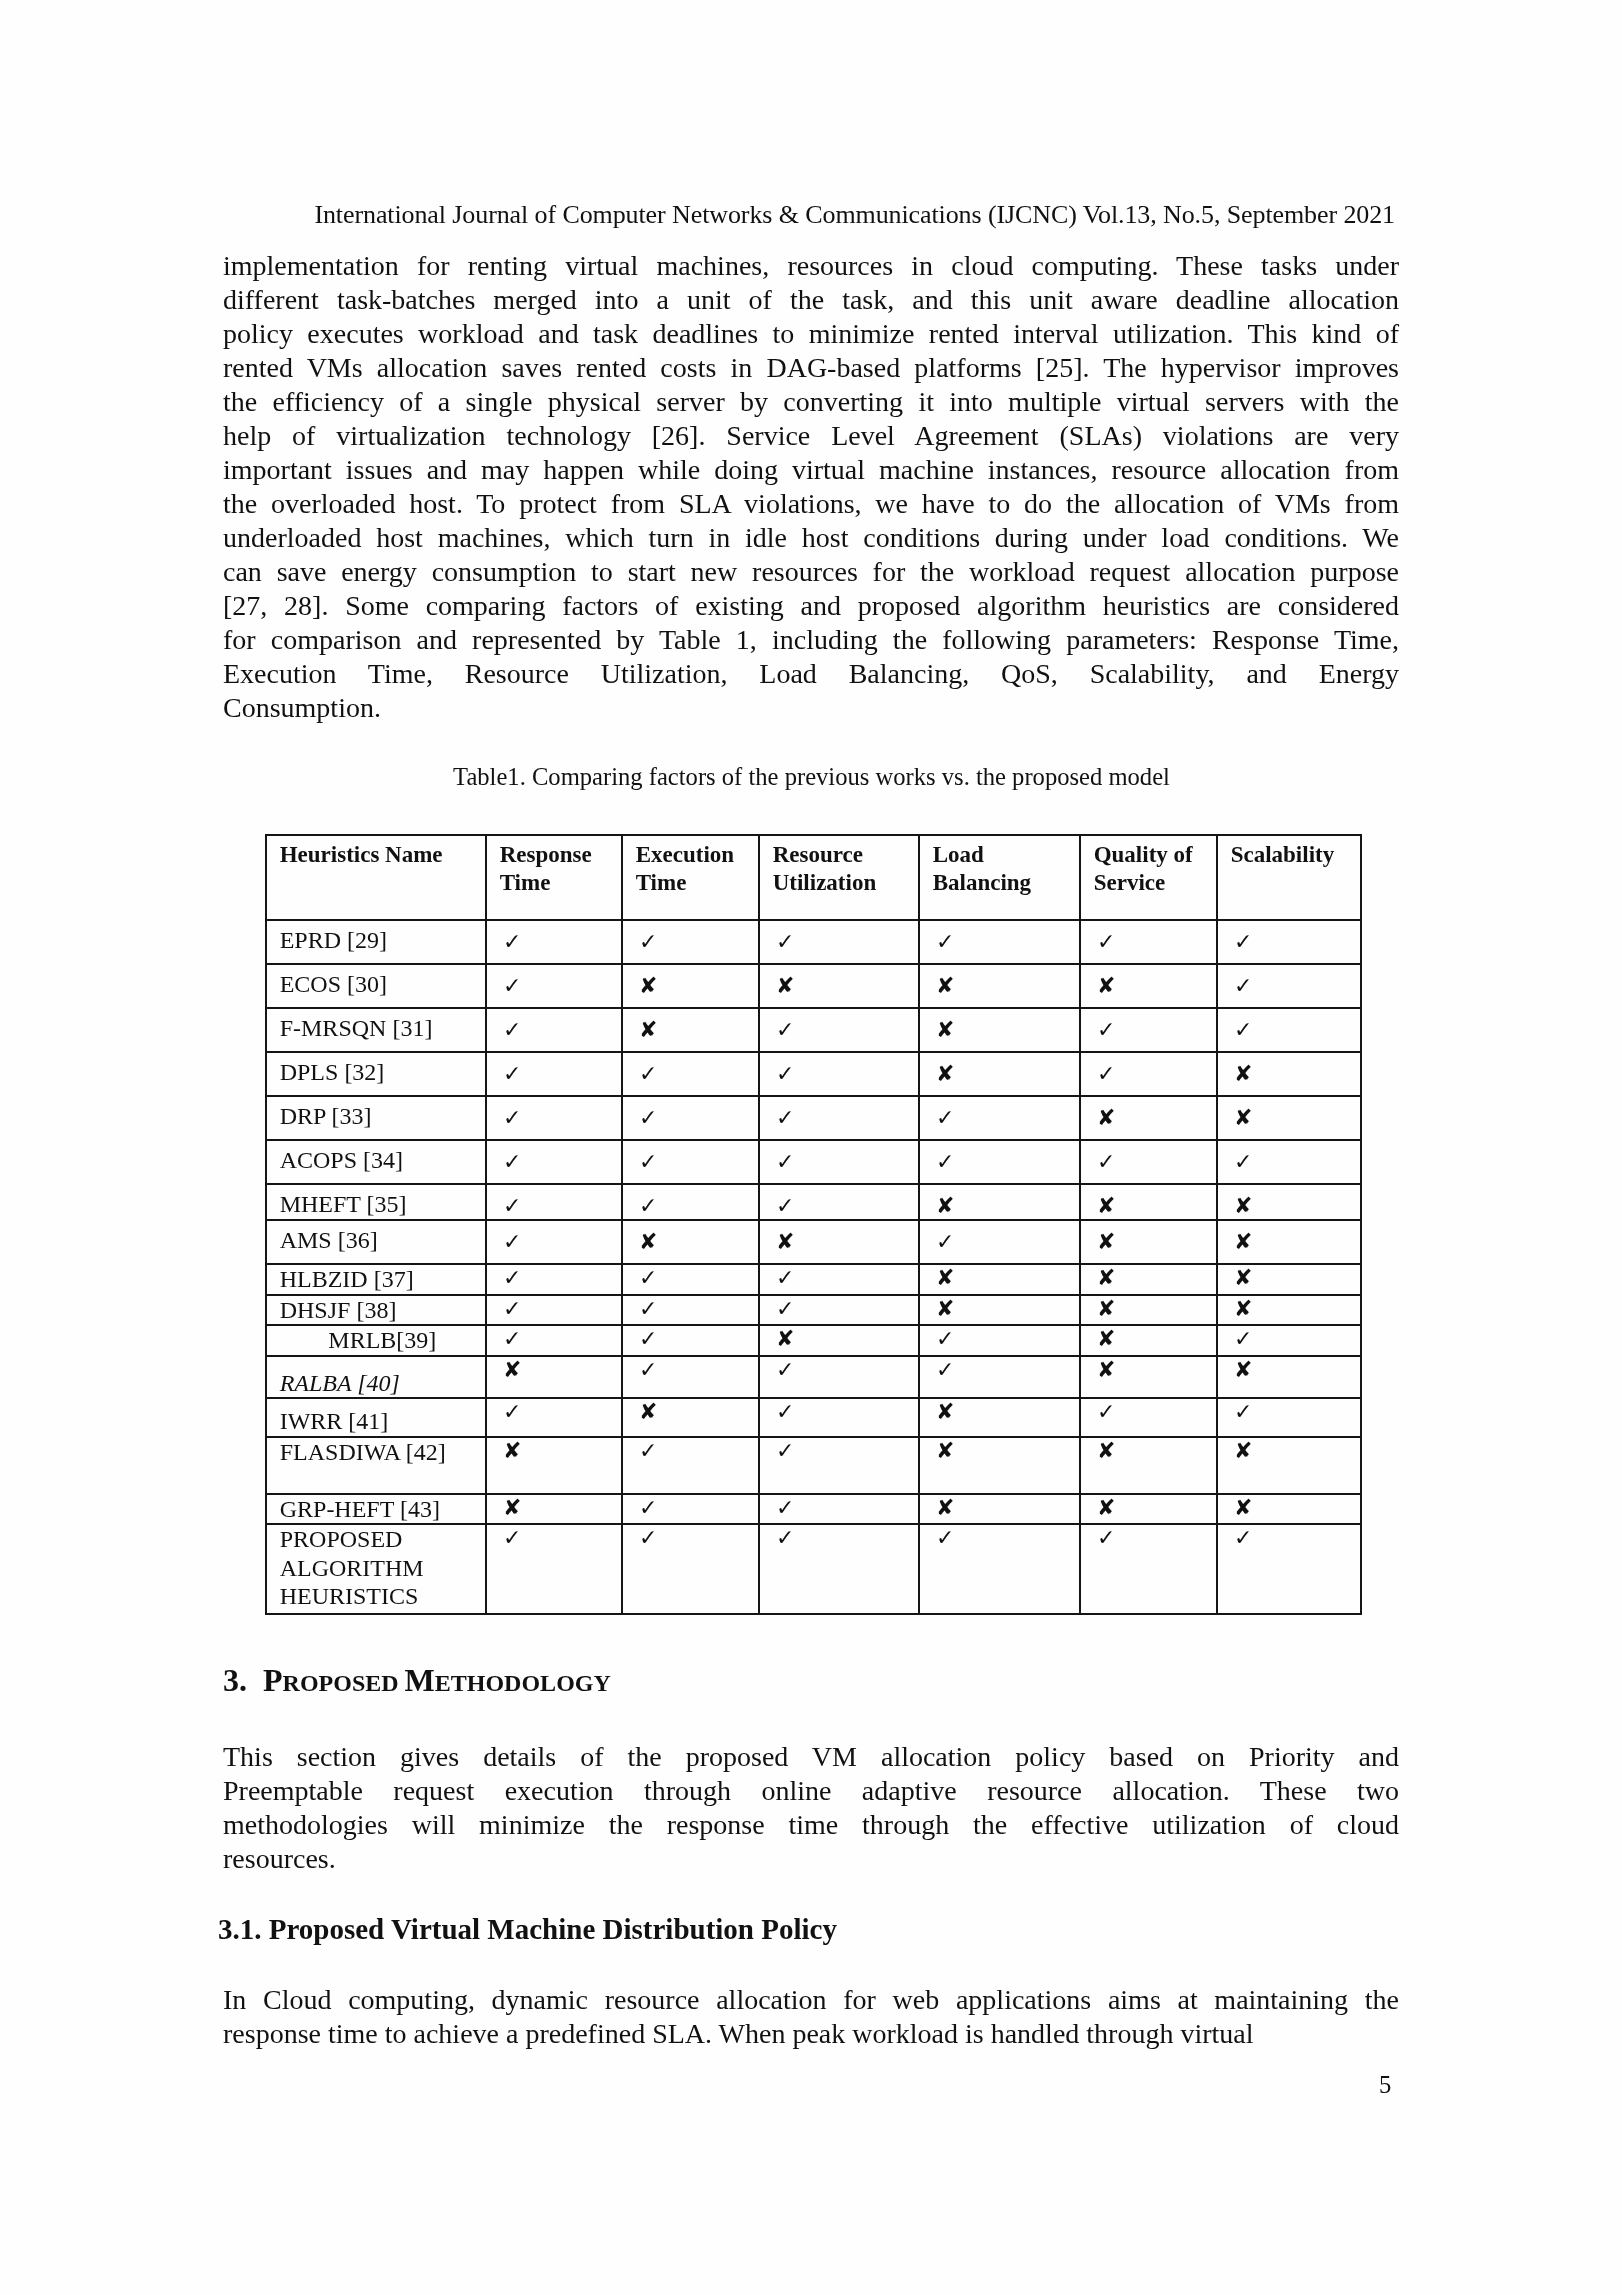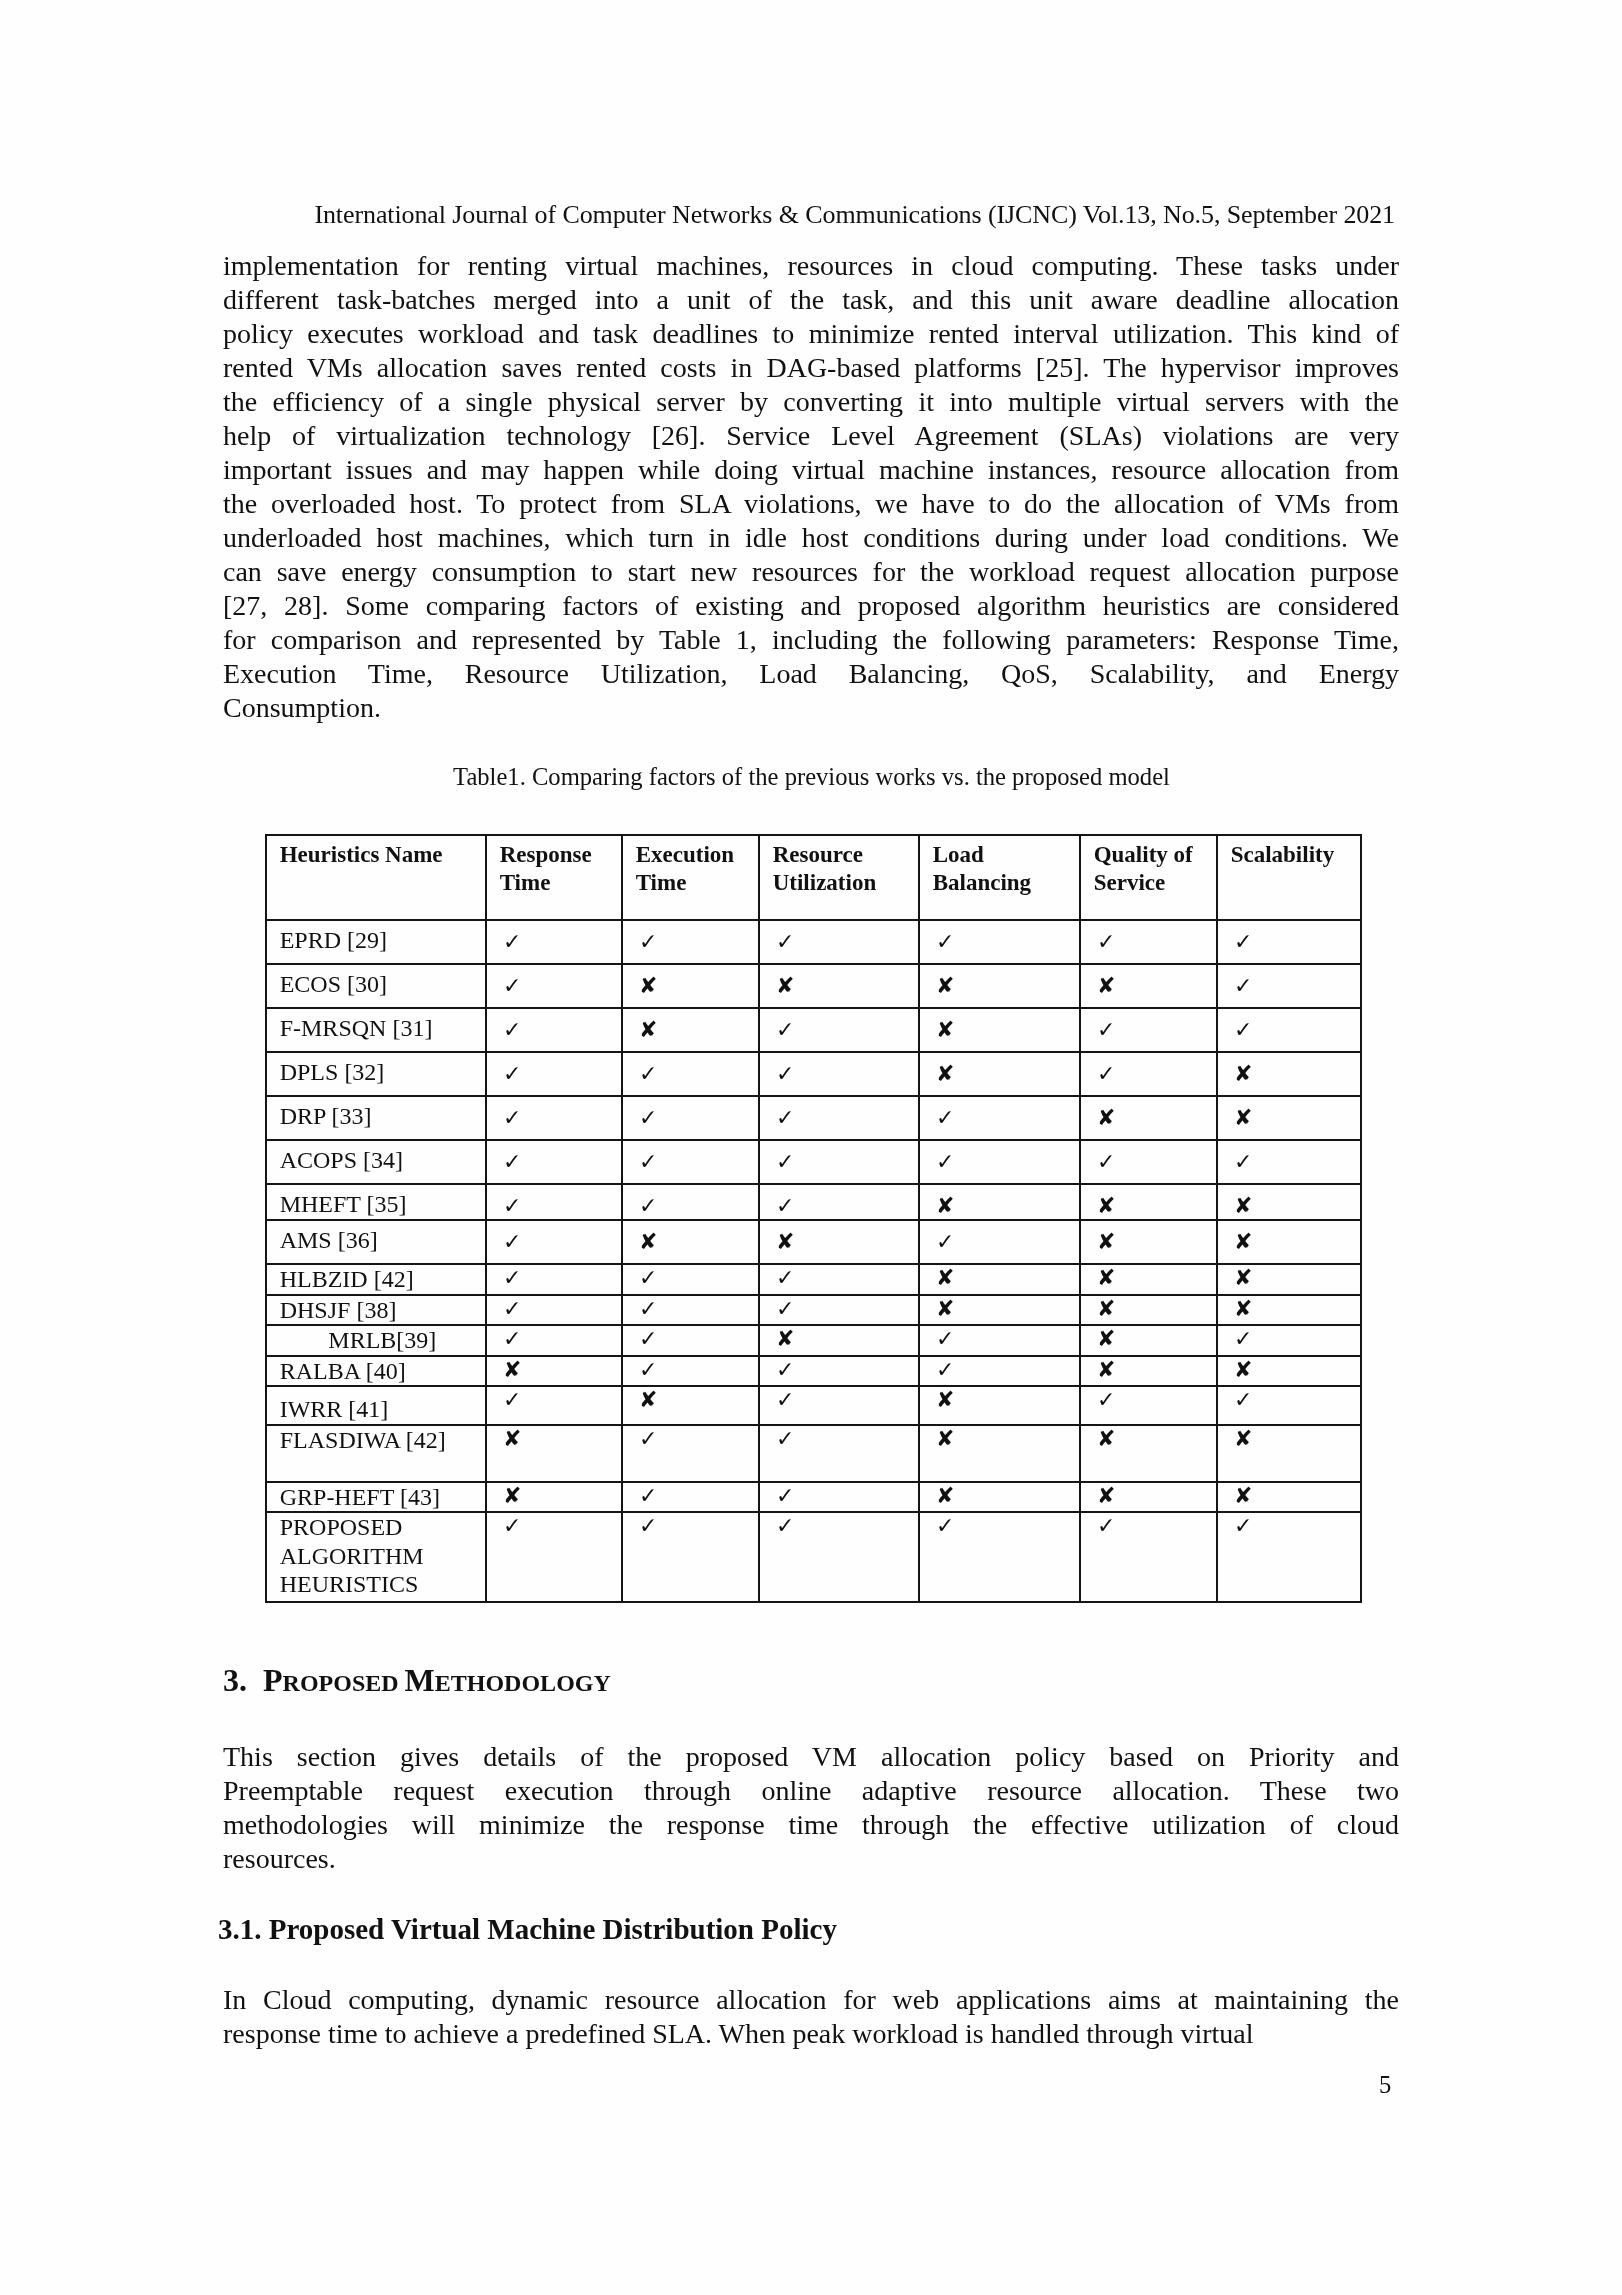--- a/index.html
+++ b/index.html
@@ -155,21 +155,21 @@
       <tr style="height: 44px;">
         <td class="name">AMS [36]</td>
         <td class="mark"><span class="ok">✓</span></td>
         <td class="mark"><span class="no">✘</span></td>
         <td class="mark"><span class="no">✘</span></td>
         <td class="mark"><span class="ok">✓</span></td>
         <td class="mark"><span class="no">✘</span></td>
         <td class="mark"><span class="no">✘</span></td>
       </tr>
       <tr style="height: 28.5px;">
-        <td class="name" style="padding-top: 0px;">HLBZID [42]</td>
+        <td class="name" style="padding-top: 0px;">HLBZID [37]</td>
         <td class="mark" style="padding-top: 0px;"><span class="ok">✓</span></td>
         <td class="mark" style="padding-top: 0px;"><span class="ok">✓</span></td>
         <td class="mark" style="padding-top: 0px;"><span class="ok">✓</span></td>
         <td class="mark" style="padding-top: 0px;"><span class="no">✘</span></td>
         <td class="mark" style="padding-top: 0px;"><span class="no">✘</span></td>
         <td class="mark" style="padding-top: 0px;"><span class="no">✘</span></td>
       </tr>
       <tr style="height: 28.5px;">
         <td class="name" style="padding-top: 0px;">DHSJF [38]</td>
         <td class="mark" style="padding-top: 0px;"><span class="ok">✓</span></td>
@@ -182,21 +182,21 @@
       <tr style="height: 28.5px;">
         <td class="name" style="padding-top: 0px; text-align: center;">MRLB[39]</td>
         <td class="mark" style="padding-top: 0px;"><span class="ok">✓</span></td>
         <td class="mark" style="padding-top: 0px;"><span class="ok">✓</span></td>
         <td class="mark" style="padding-top: 0px;"><span class="no">✘</span></td>
         <td class="mark" style="padding-top: 0px;"><span class="ok">✓</span></td>
         <td class="mark" style="padding-top: 0px;"><span class="no">✘</span></td>
         <td class="mark" style="padding-top: 0px;"><span class="ok">✓</span></td>
       </tr>
       <tr style="height: 28.5px;">
-        <td class="name" style="padding-top: 0px;">RALBA [40]</td>
+        <td class="name" style="padding-top: 12px; font-style: italic;">RALBA [40]</td>
         <td class="mark" style="padding-top: 0px;"><span class="no">✘</span></td>
         <td class="mark" style="padding-top: 0px;"><span class="ok">✓</span></td>
         <td class="mark" style="padding-top: 0px;"><span class="ok">✓</span></td>
         <td class="mark" style="padding-top: 0px;"><span class="ok">✓</span></td>
         <td class="mark" style="padding-top: 0px;"><span class="no">✘</span></td>
         <td class="mark" style="padding-top: 0px;"><span class="no">✘</span></td>
       </tr>
       <tr style="height: 28.5px;">
         <td class="name" style="padding-top: 8px;">IWRR [41]</td>
         <td class="mark" style="padding-top: 0px;"><span class="ok">✓</span></td>

